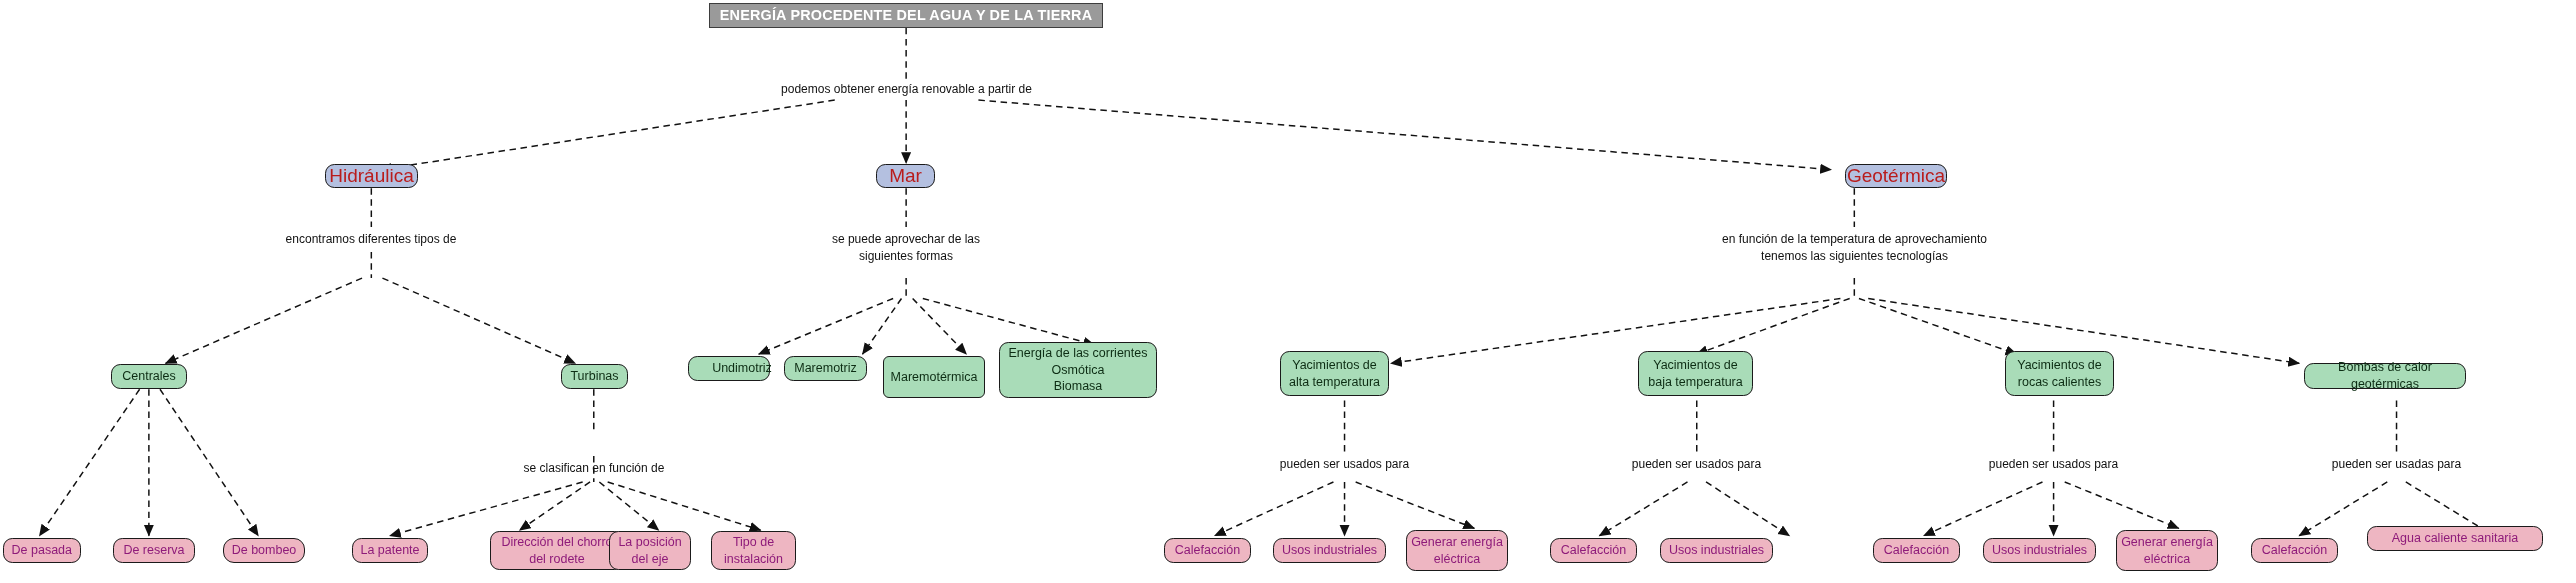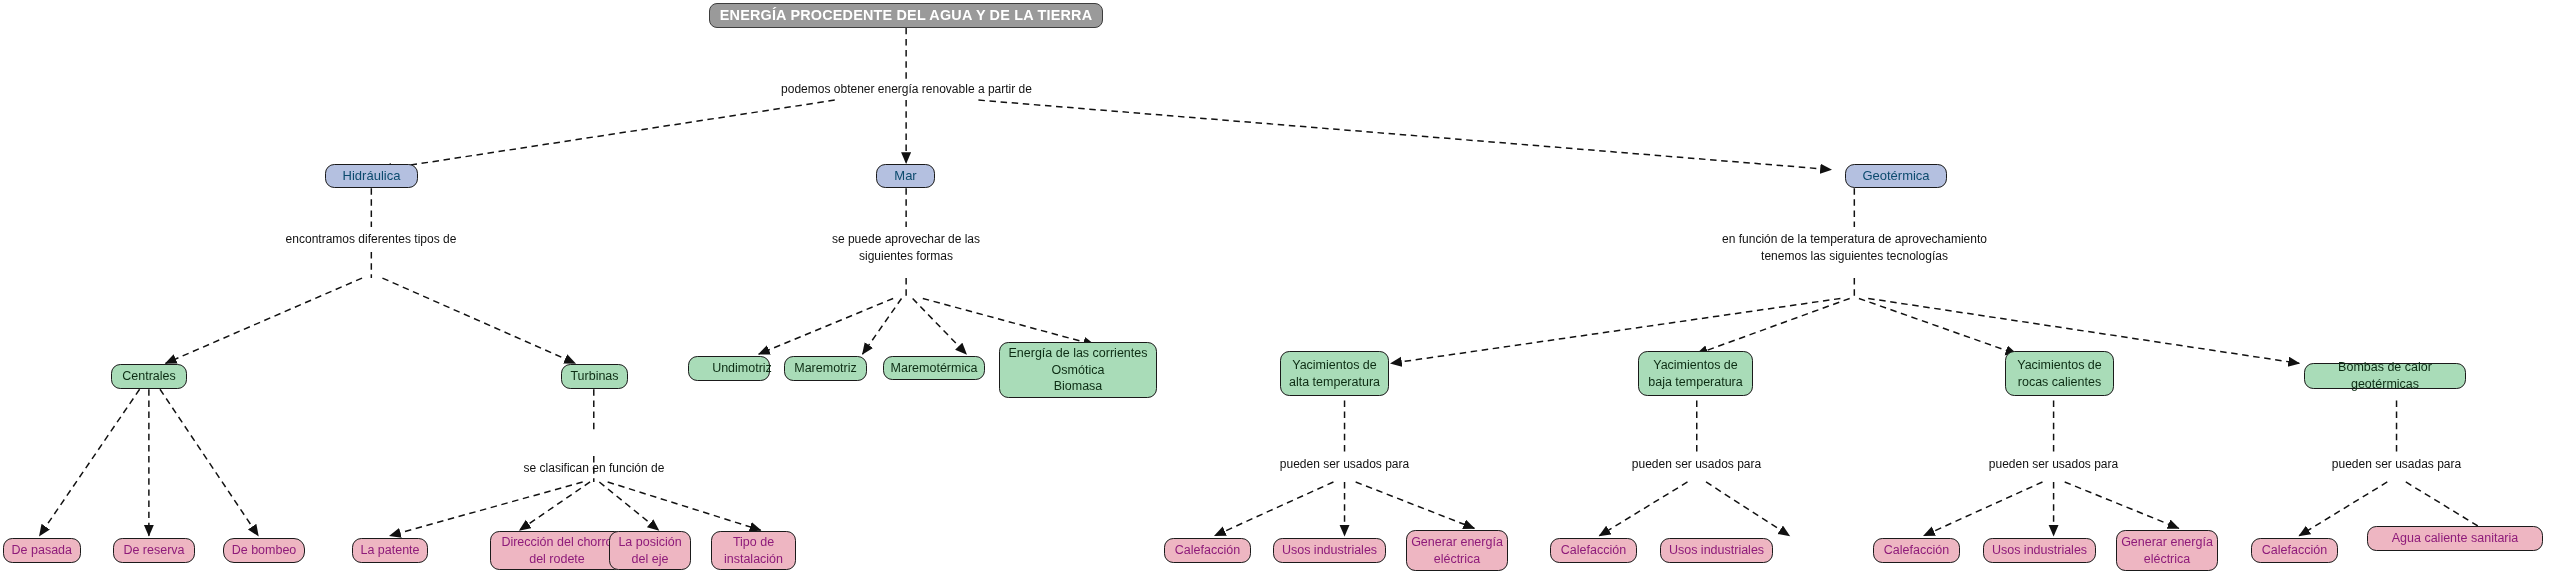--- a/index.html
+++ b/index.html
@@ -13,26 +13,26 @@
   .node{
     position:absolute;box-sizing:border-box;
     display:flex;align-items:center;justify-content:center;
     text-align:center;line-height:1.35;
     border:1.4px solid #1a1a1a;
     border-radius:8.3px;
     white-space:pre-line;
   }
   .title-node{
     background:#9a9a9a;color:#ffffff;
-    border:1.9px solid #3d3d3d;border-radius:8px;
+    border:1.9px solid #3d3d3d;border-radius:0;
     font-weight:bold;font-size:14.4px;letter-spacing:0.2px;
     font-family:"Liberation Sans","DejaVu Sans",sans-serif;
   }
   .blue-node{
-    background:#b4c0e0;color:#0c4a6e;font-size:13px;
+    background:#b4c0e0;color:#b91c1c;font-size:19px;
     border-radius:9.3px;
   }
   .green-node{
     background:#a9dcb8;color:#0d2d14;font-size:12.5px;
     border-radius:9.3px;
   }
   .pink-node{
     background:#eeb6c2;color:#8e1b7a;font-size:12.5px;
     border-radius:9.3px;
   }
@@ -149,21 +149,21 @@
   <div class="node pink-node" style="left:609px;top:531px;width:82px;height:39px;">La posición
 del eje</div>
 
   <div class="node pink-node" style="left:711px;top:531px;width:85px;height:39px;">Tipo de
 instalación</div>
 
   <div class="node green-node" style="left:688px;top:356px;width:82px;height:25px;padding-left:26px;">Undimotriz</div>
 
   <div class="node green-node" style="left:784px;top:356px;width:83px;height:25px;">Maremotriz</div>
 
-  <div class="node green-node" style="left:883px;top:356px;width:102px;height:24px;">Maremotérmica</div>
+  <div class="node green-node" style="left:883px;top:356px;width:102px;height:42px;border-radius:6px;">Maremotérmica</div>
 
   <div class="node green-node" style="left:999px;top:342px;width:158px;height:56px;">Energía de las corrientes
 Osmótica
 Biomasa</div>
 
   <div class="node green-node" style="left:1280px;top:351px;width:109px;height:45px;">Yacimientos de
 alta temperatura</div>
 
   <div class="node green-node" style="left:1638px;top:351px;width:115px;height:45px;">Yacimientos de
 baja temperatura</div>

